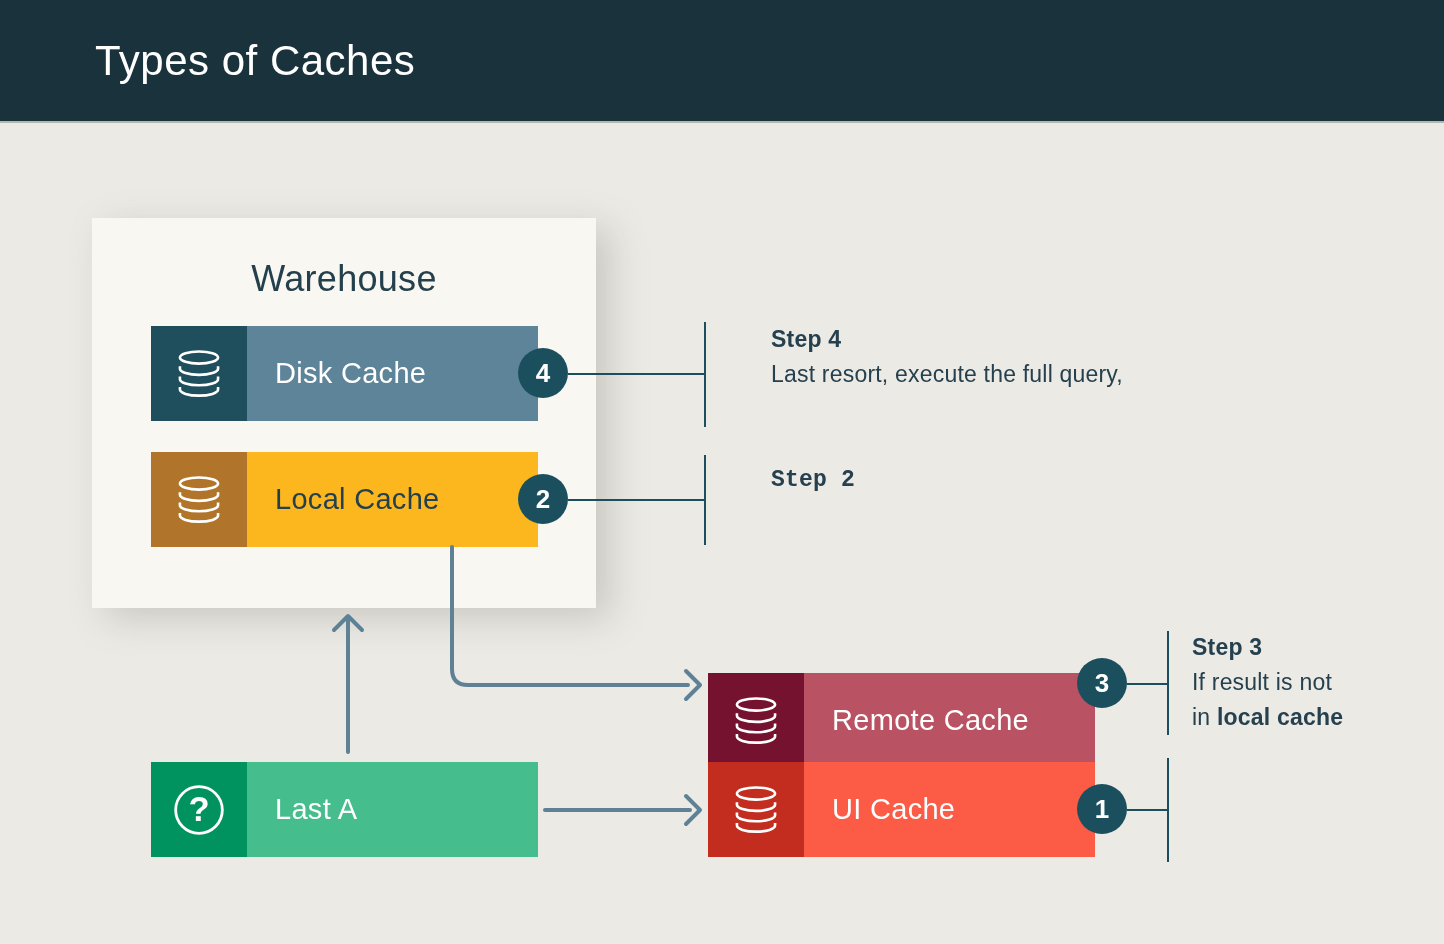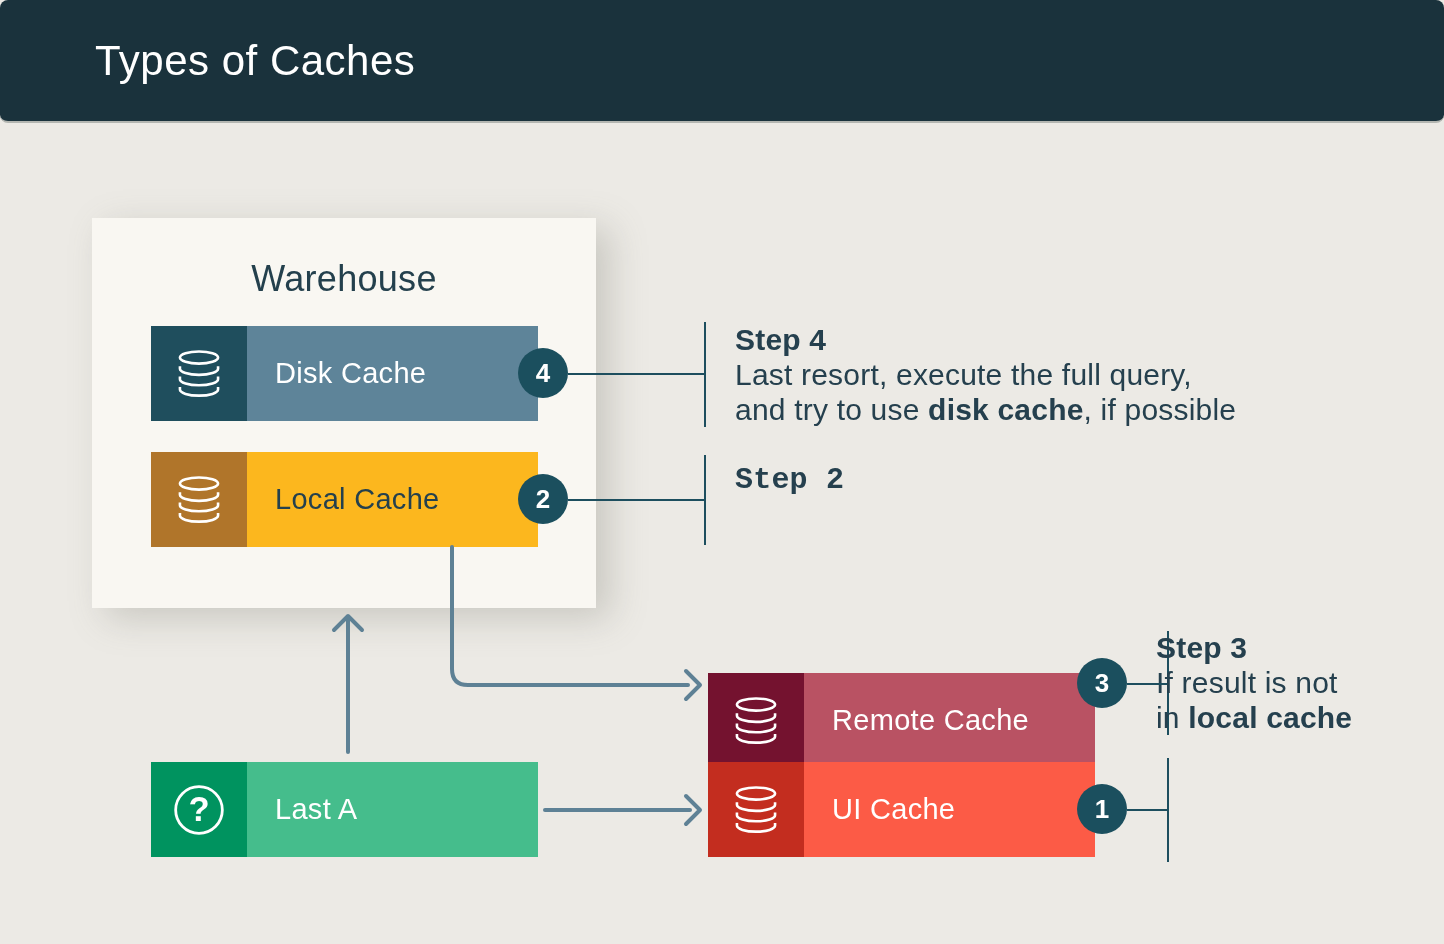--- a/index.html
+++ b/index.html
@@ -5,21 +5,21 @@
   html,body{margin:0;padding:0;background:#eceae5;}
   .page{
     position:relative;width:1444px;height:944px;overflow:hidden;
     background:#eceae5;
     font-family:"Liberation Sans","DejaVu Sans",sans-serif;
     -webkit-font-smoothing:antialiased;
   }
   .header{
     position:absolute;left:0;top:0;width:1444px;height:121px;
     background:#1a323c;border-bottom:2px solid #b3b6b1;
-    display:flex;align-items:center;border-radius:8px;
+    display:flex;align-items:center;
   }
   .header-title{
     margin-left:95px;color:#ffffff;font-size:42px;font-weight:500;letter-spacing:.5px;
   }
   .panel{
     position:absolute;left:92px;top:218px;width:504px;height:390px;
     background:#f9f7f2;box-shadow:14px 10px 34px rgba(110,110,100,.28);
   }
   .panel-label{
     position:absolute;left:92px;top:258px;width:504px;text-align:center;
@@ -33,21 +33,21 @@
   .bar-query {left:151px;top:762px;} .bar-query .bar-icon{background:#00935f;} .bar-query {background:#45bd8c;color:#ffffff;}
   .bar-remote{left:708px;top:635px;margin-top:38px;} .bar-remote .bar-icon{background:#74122f;} .bar-remote{background:#b95263;color:#ffffff;}
   .bar-ui    {left:708px;top:762px;} .bar-ui    .bar-icon{background:#c32d1f;} .bar-ui    {background:#fc5b46;color:#ffffff;}
   .badge{
     position:absolute;width:50px;height:50px;border-radius:50%;
     background:#1b4f5e;color:#ffffff;z-index:6;
     display:flex;align-items:center;justify-content:center;
     font-size:26px;font-weight:700;
   }
   .rule{position:absolute;width:2px;background:#1d4e5e;z-index:3;}
-  .step{position:absolute;color:#25404e;font-size:30px;line-height:35px;z-index:3;letter-spacing:.2px;}
+  .step{position:absolute;color:#25404e;font-size:23px;line-height:35px;z-index:3;letter-spacing:.2px;margin-left:36px;}
   .step .step-title{font-weight:700;}
   .step .b{font-weight:700;}
   .lines{position:absolute;left:0;top:0;z-index:4;pointer-events:none;}
 </style>
 </head>
 <body>
 
 <div class="page">
 
   <div class="header">
@@ -135,21 +135,20 @@
       </svg>
     </div>
     <div class="bar-label">UI Cache</div>
   </div>
   <div class="badge" style="left:1077px;top:784px;">1</div>
 
   <div class="rule" style="left:704px;top:322px;height:105px;"></div>
   <div class="step" style="left:735px;top:322px;">
     <div class="step-title">Step 4</div>
     <div>Last resort, execute the full query,</div>
-    <div><span>and try to use </span><span class="b">disk cache</span><span>, if possible</span></div>
   </div>
 
   <div class="rule" style="left:704px;top:455px;height:90px;"></div>
   <div class="step" style="left:735px;top:463px;font-family:Liberation Mono, monospace;">
     <div class="step-title">Step 2</div>
   </div>
 
   <div class="rule" style="left:1167px;top:631px;height:104px;"></div>
   <div class="step" style="left:1156px;top:630px;">
     <div class="step-title">Step 3</div>

